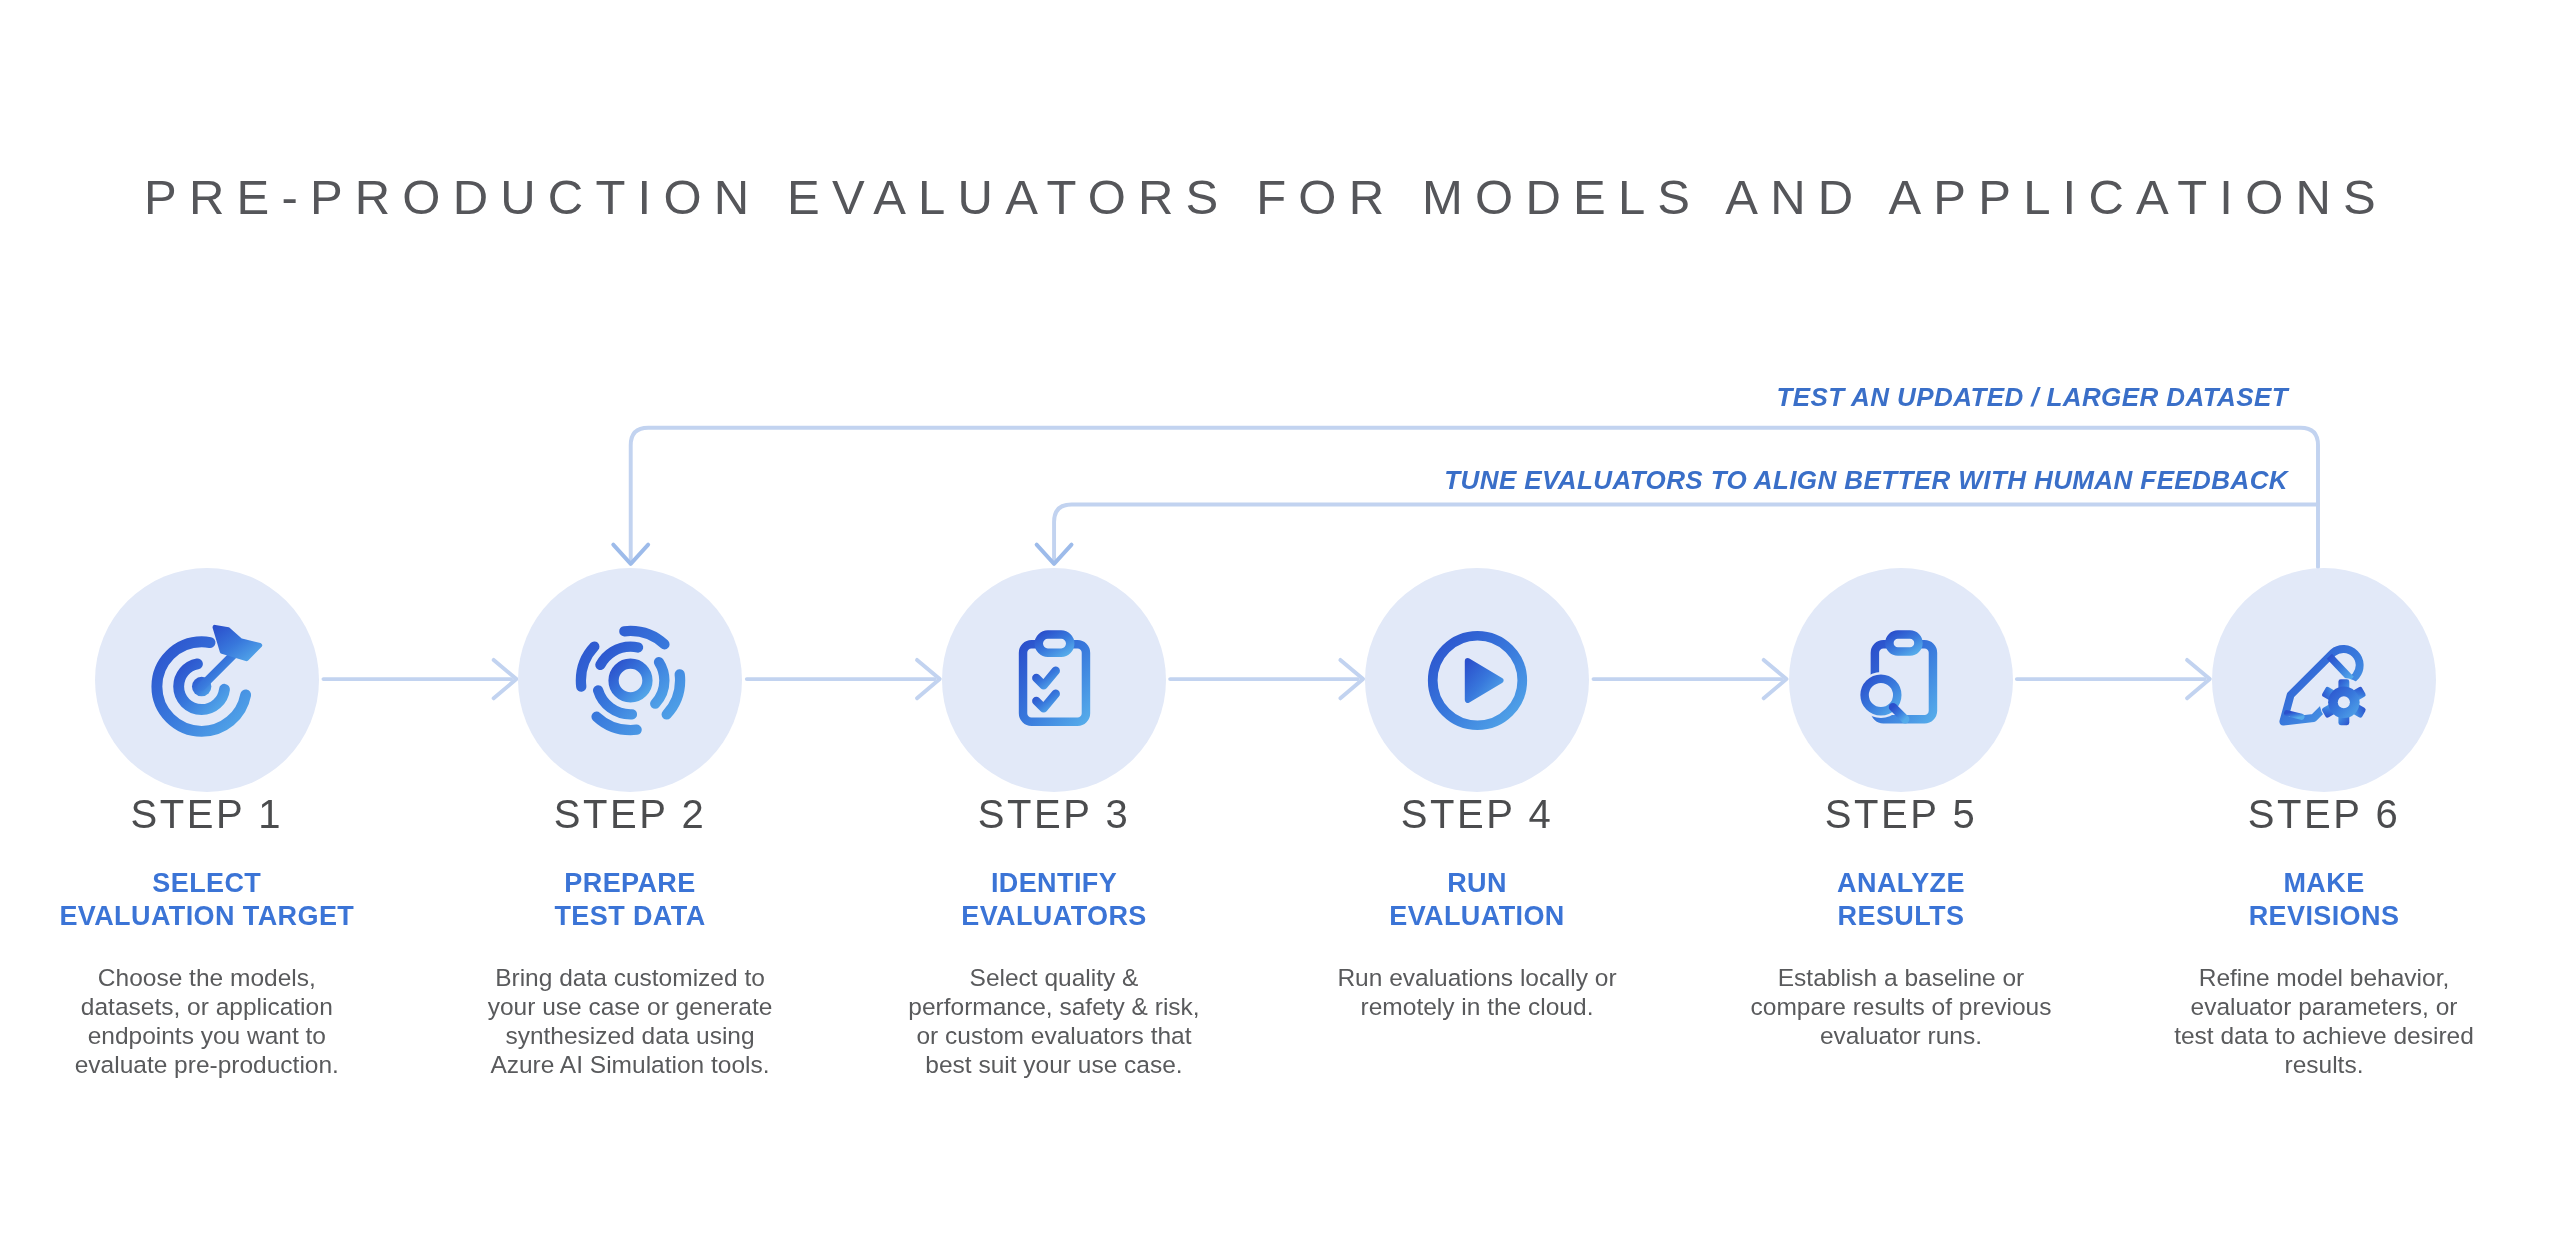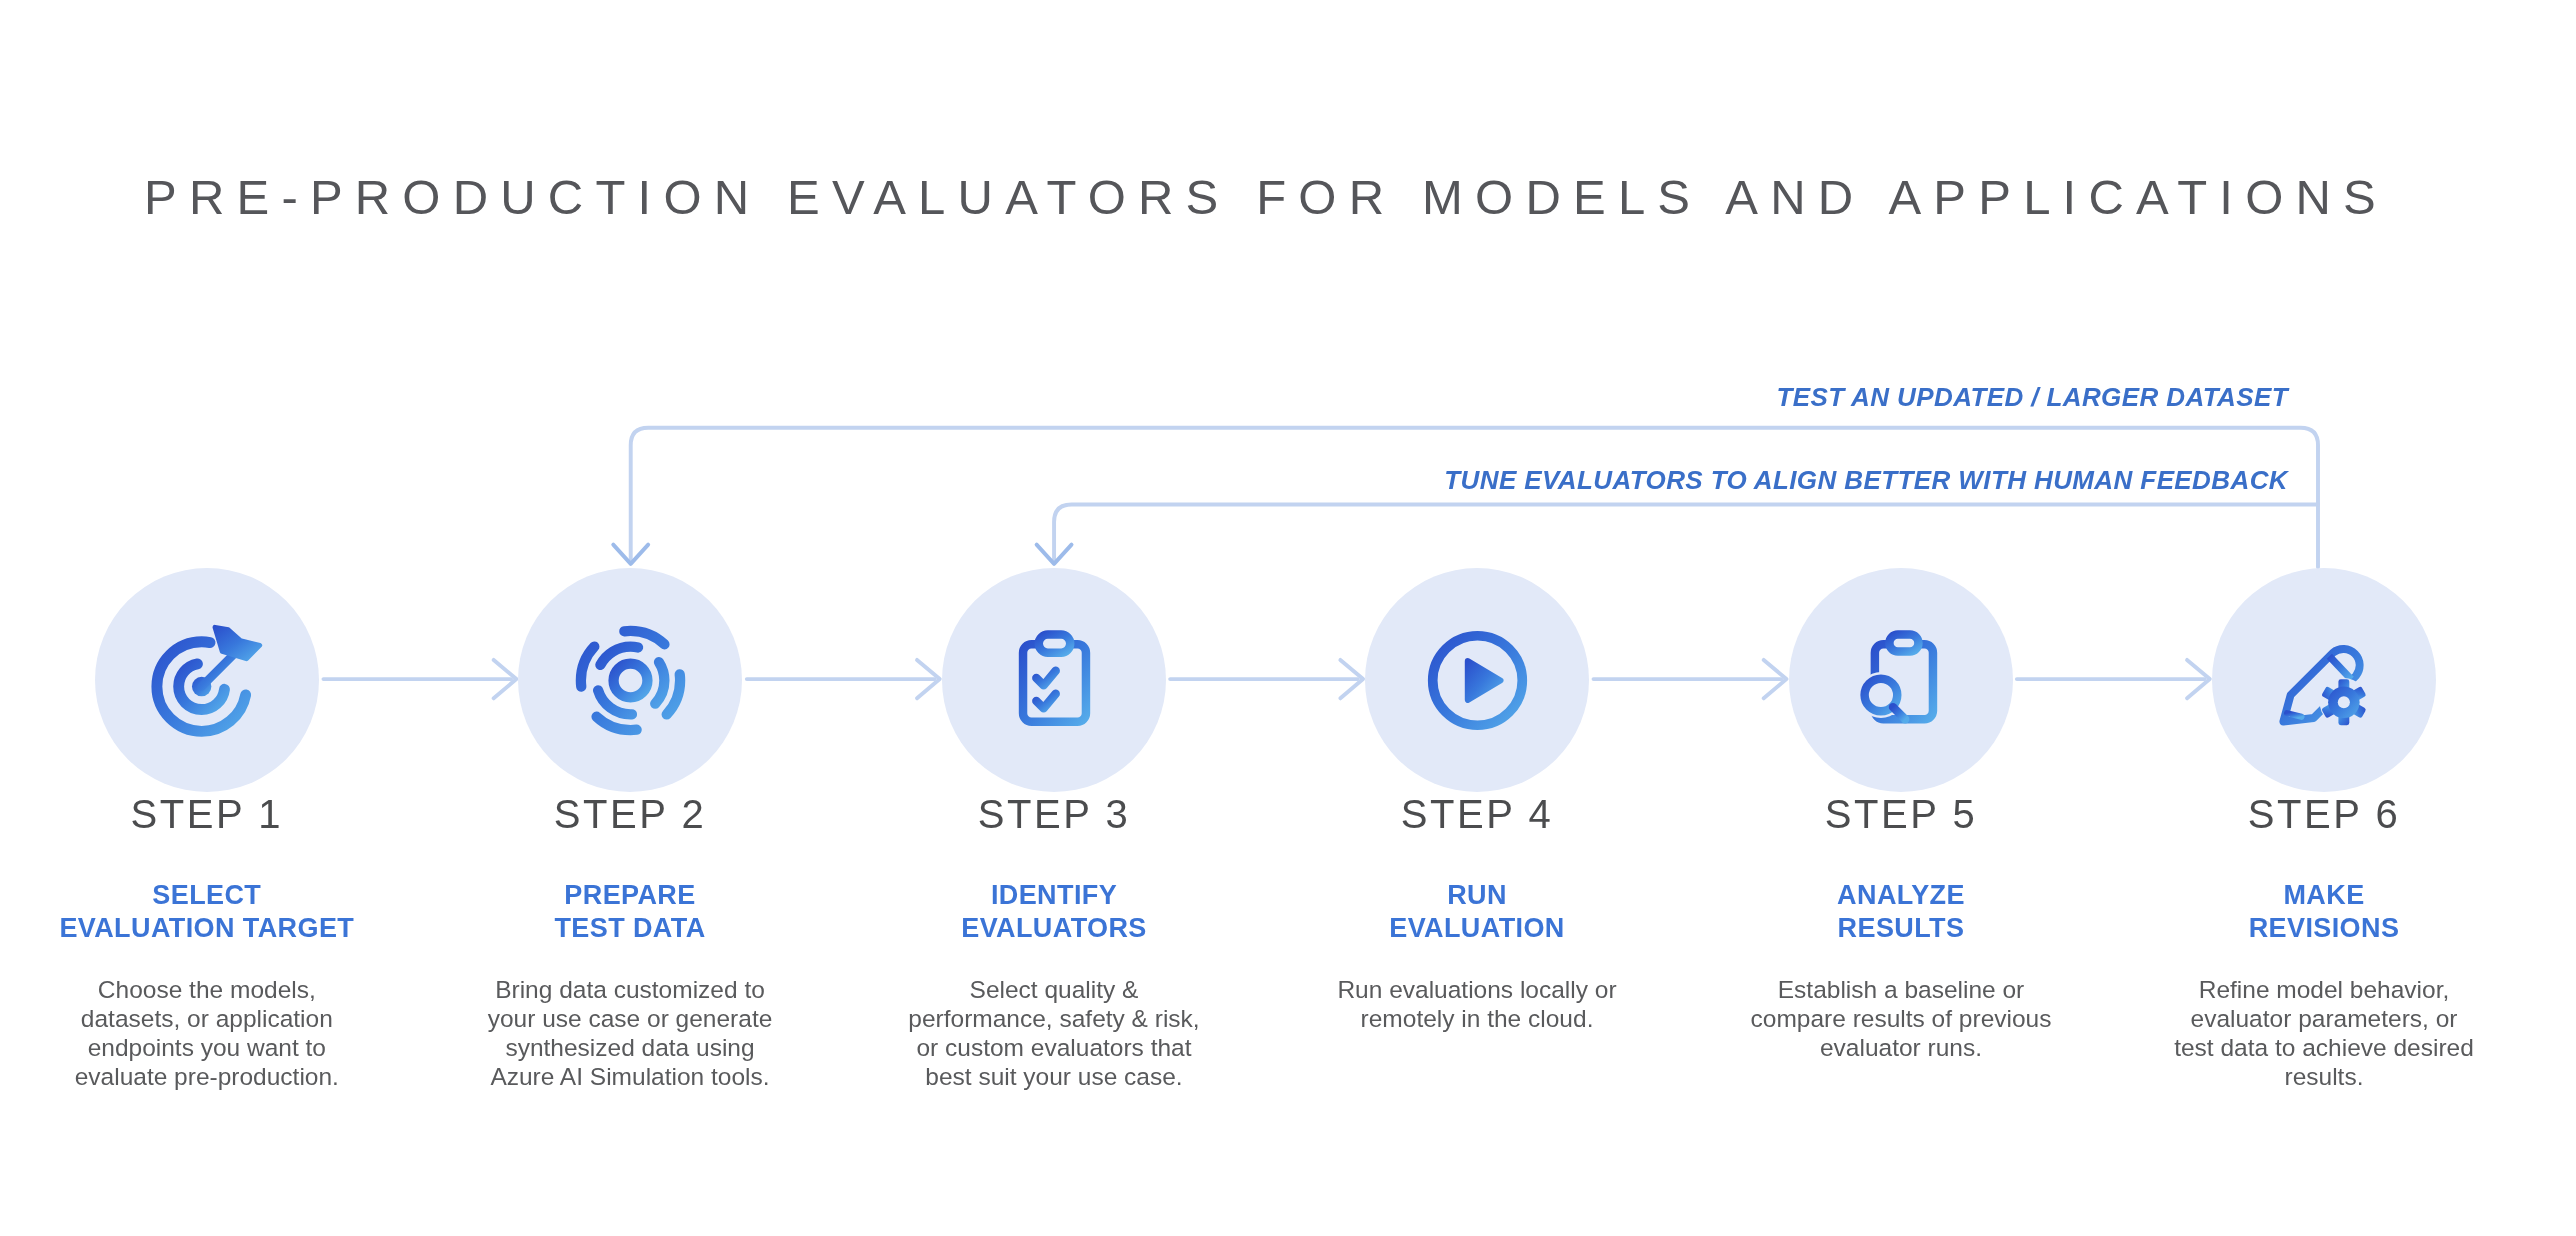--- a/index.html
+++ b/index.html
@@ -52,21 +52,21 @@
     display: flex; align-items: center; justify-content: center;
     flex: 0 0 auto;
   }
   .icon { width: 121px; height: 121px; }
   .step {
     font-size: 40px;
     letter-spacing: 2.6px;
     color: var(--step-gray, #4B4C4E);
   }
   .heading {
-    margin-top: 42px;
+    margin-top: 30px;
     font-size: 27px;
     font-weight: bold;
     letter-spacing: 0.4px;
     line-height: 33px;
     color: var(--accent-blue, #3B74D6);
     white-space: pre-line;
   }
   .desc {
     margin-top: 30px;
     font-size: 24.5px;

